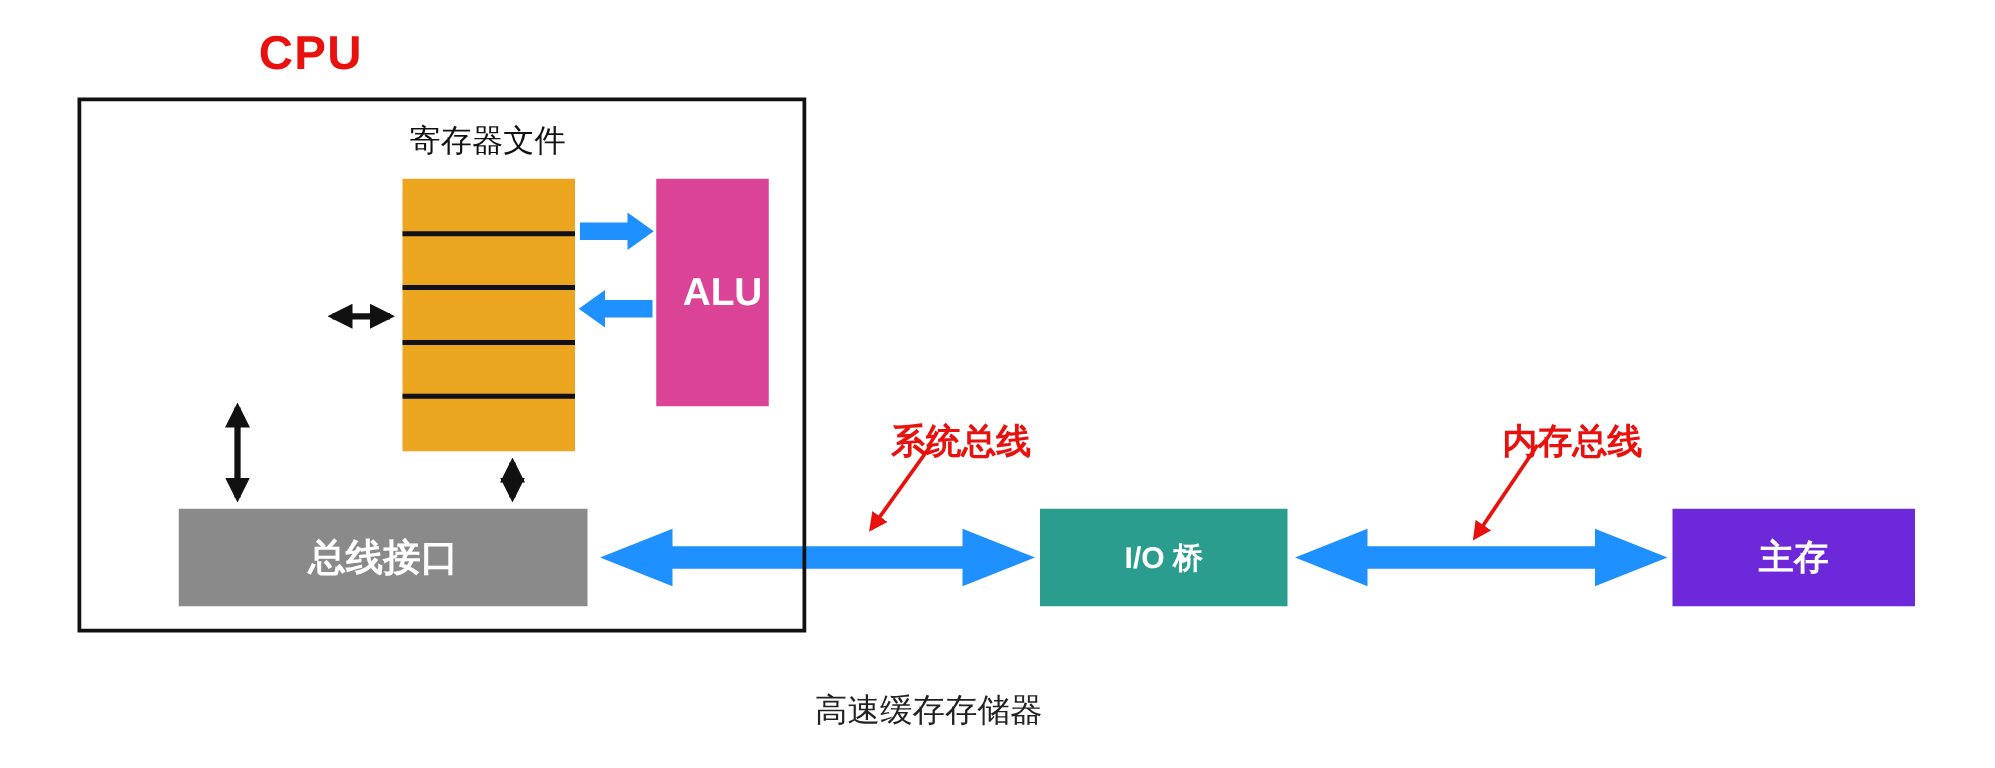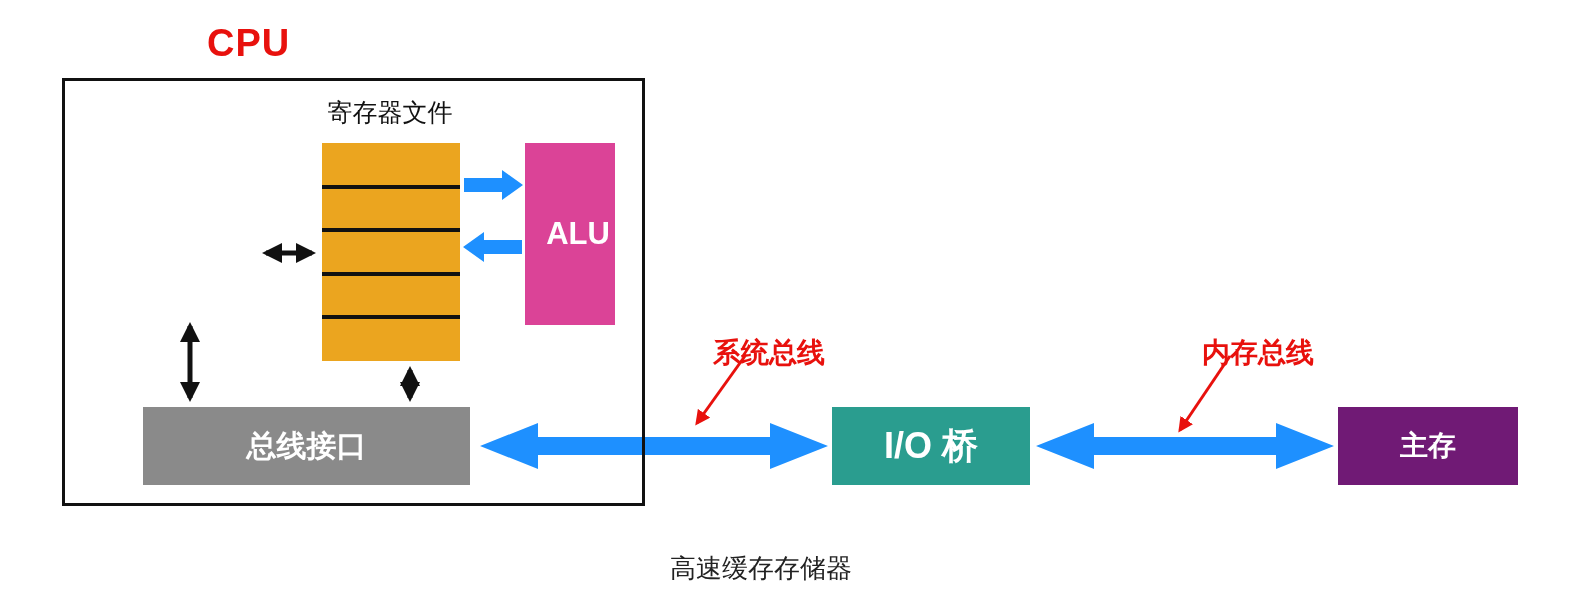--- a/index.html
+++ b/index.html
@@ -49,35 +49,35 @@
   .alu-box .box-label { font-size: 31px; padding-left: 16px; }
   .busif-box {
     left: 143px; top: 407px; width: 327px; height: 78px;
     background: #8A8A8A;
   }
   .busif-box .box-label { font-size: 30px; }
   .iobridge-box {
     left: 832px; top: 407px; width: 198px; height: 78px;
     background: #2A9D8F;
   }
-  .iobridge-box .box-label { font-size: 36px; }
+  .iobridge-box .box-label { font-size: 24px; }
   .mainmem-box {
-    left: 1338px; top: 407px; width: 180px; height: 78px;
-    background: #701a75;
+    left: 1338px; top: 407px; width: 194px; height: 78px;
+    background: #6d28d9;
   }
   .mainmem-box .box-label { font-size: 28px; }
 
   .bus-annotation {
     font-size: 28px; font-weight: bold; color: #E8110D;
   }
   .sysbus-label { left: 713px; top: 334px; }
   .membus-label { left: 1202px; top: 334px; }
 
   .caption {
-    left: 652px; top: 551px; font-size: 26px; color: #222222; margin-left: 18px;
+    left: 652px; top: 551px; font-size: 26px; color: #222222;
   }
 
   svg.arrows { position: absolute; left: 0; top: 0; pointer-events: none; }
   .blue-fill { fill: #1E90FF; }
   .black-stroke { stroke: #111111; stroke-width: 5; }
   .red-stroke { stroke: #E8110D; stroke-width: 3; fill: none; }
 </style>
 </head>
 <body>
 

